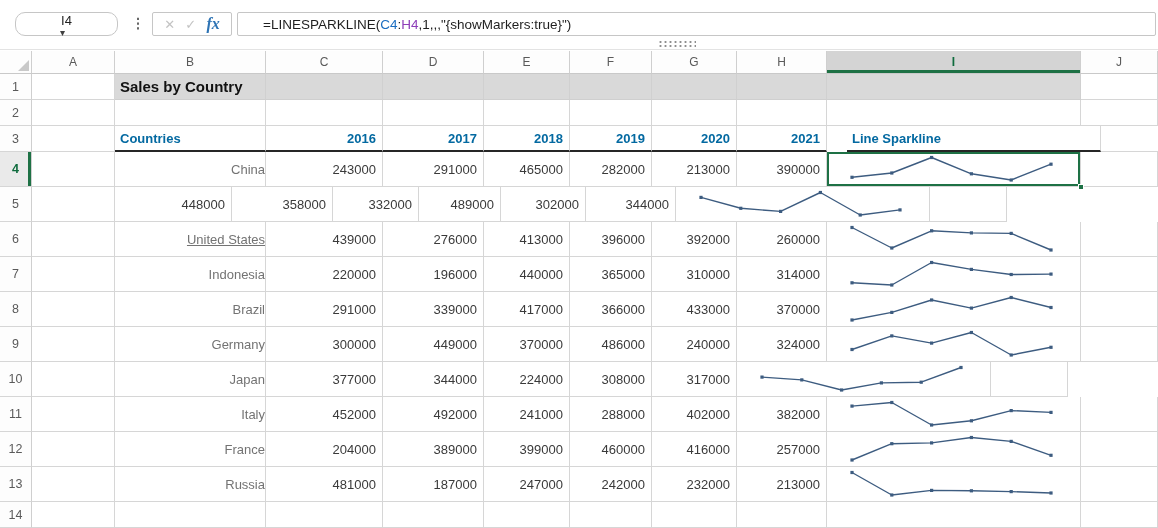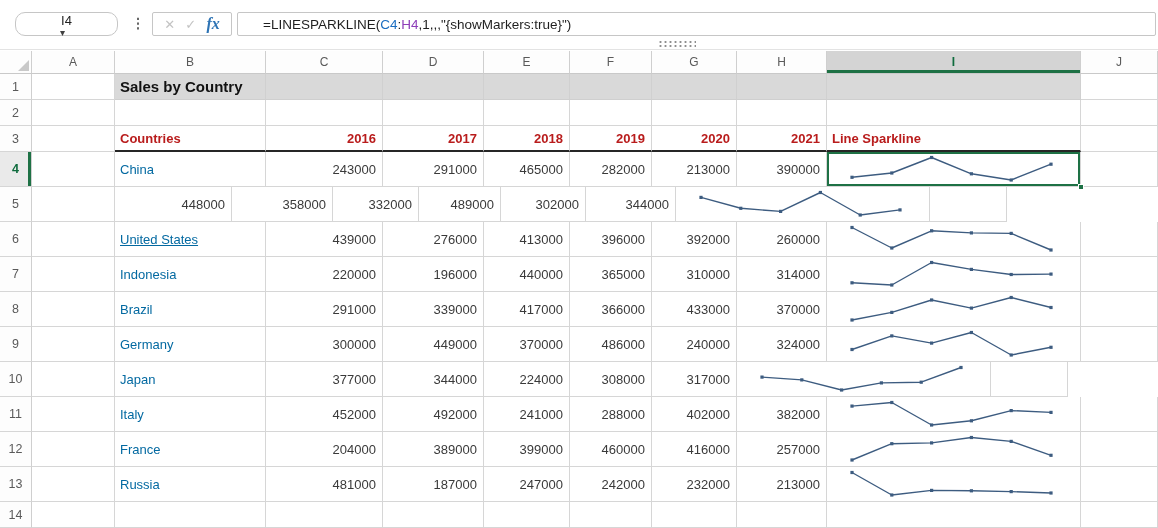--- a/index.html
+++ b/index.html
@@ -42,24 +42,24 @@
                box-shadow:inset 0 -3px 0 var(--sel); }
   .corner { position:relative; }
   .tri { position:absolute; right:2px; bottom:2px; width:0; height:0;
          border-bottom:11px solid #c9c9c9; border-left:11px solid transparent; }
   .rh { background:#fdfdfd; justify-content:center; color:#5a5a5a; font-size:12.5px;
         border-right:1px solid #cfcfcf; }
   .rh.selrow { background:#eaeaea; color:var(--selgr); font-weight:bold;
                box-shadow:inset -3px 0 0 var(--sel); }
   .titlecell { background:var(--titlefill); border-right-color:#d0d0d0; border-bottom-color:#cfcfcf; }
   .titletext { font-weight:bold; font-size:15px; color:#111; padding-left:5px; white-space:nowrap;text-align:right; }
-  .h3 { font-weight:bold; color:#b91c1c; border-bottom:2px solid #262626; }
+  .h3 { font-weight:bold; color:#0369a1; border-bottom:2px solid #262626; }
   .left  { justify-content:flex-start; padding-left:5px; }
   .right { justify-content:flex-end; padding-right:6px; }
-  .txt { color:#0369a1; }
+  .txt { color:#737373;justify-content:flex-end; }
   .num { color:#3a3a3a; }
   .spark { position:relative; padding:0; overflow:visible; }
   .spark svg { position:absolute; left:0; top:0; }
   .selbox { position:absolute; inset:0; border:2px solid var(--sel); z-index:4; pointer-events:none; }
   .handle { position:absolute; right:-4px; bottom:-4px; width:6px; height:6px;
             background:var(--sel); border:1px solid #fff; z-index:6; }
 </style>
 </head>
 <body>
 
@@ -168,21 +168,21 @@
         </div>
         <div class="c h3 right" style="width: 82px; height: 26px;">
           <span>2019</span>
         </div>
         <div class="c h3 right" style="width: 85px; height: 26px;">
           <span>2020</span>
         </div>
         <div class="c h3 right" style="width: 90px; height: 26px;">
           <span>2021</span>
         </div>
-        <div class="c h3 left" style="width: 254px; height: 26px;">
+        <div class="c h3 left" style="width: 254px; height: 26px; margin-left: 20px;">
           <span>Line Sparkline</span>
         </div>
         <div class="c " style="width: 77px; height: 26px;"></div>
       </div>
       <div class="grow">
         <div class="c rh selrow" style="width: 32px; height: 35px;">
           <span>4</span>
         </div>
         <div class="c " style="width: 83px; height: 35px;"></div>
         <div class="c txt left" style="width: 151px; height: 35px;">

